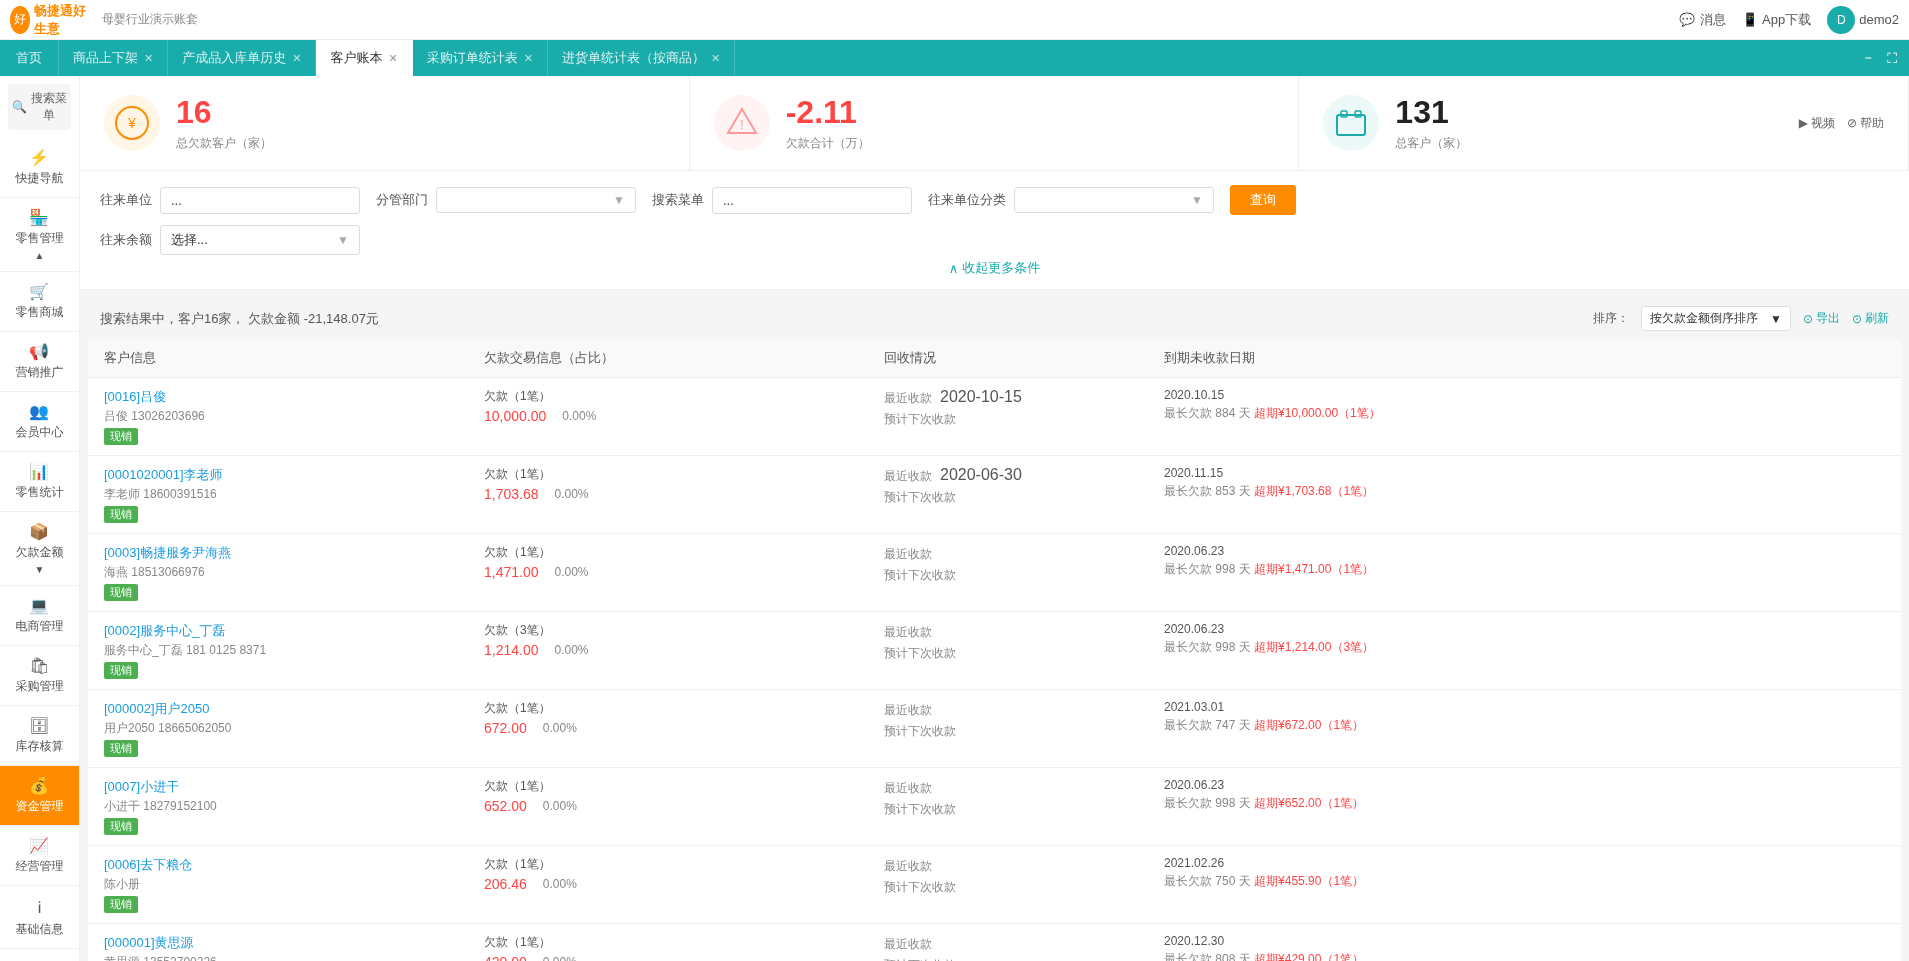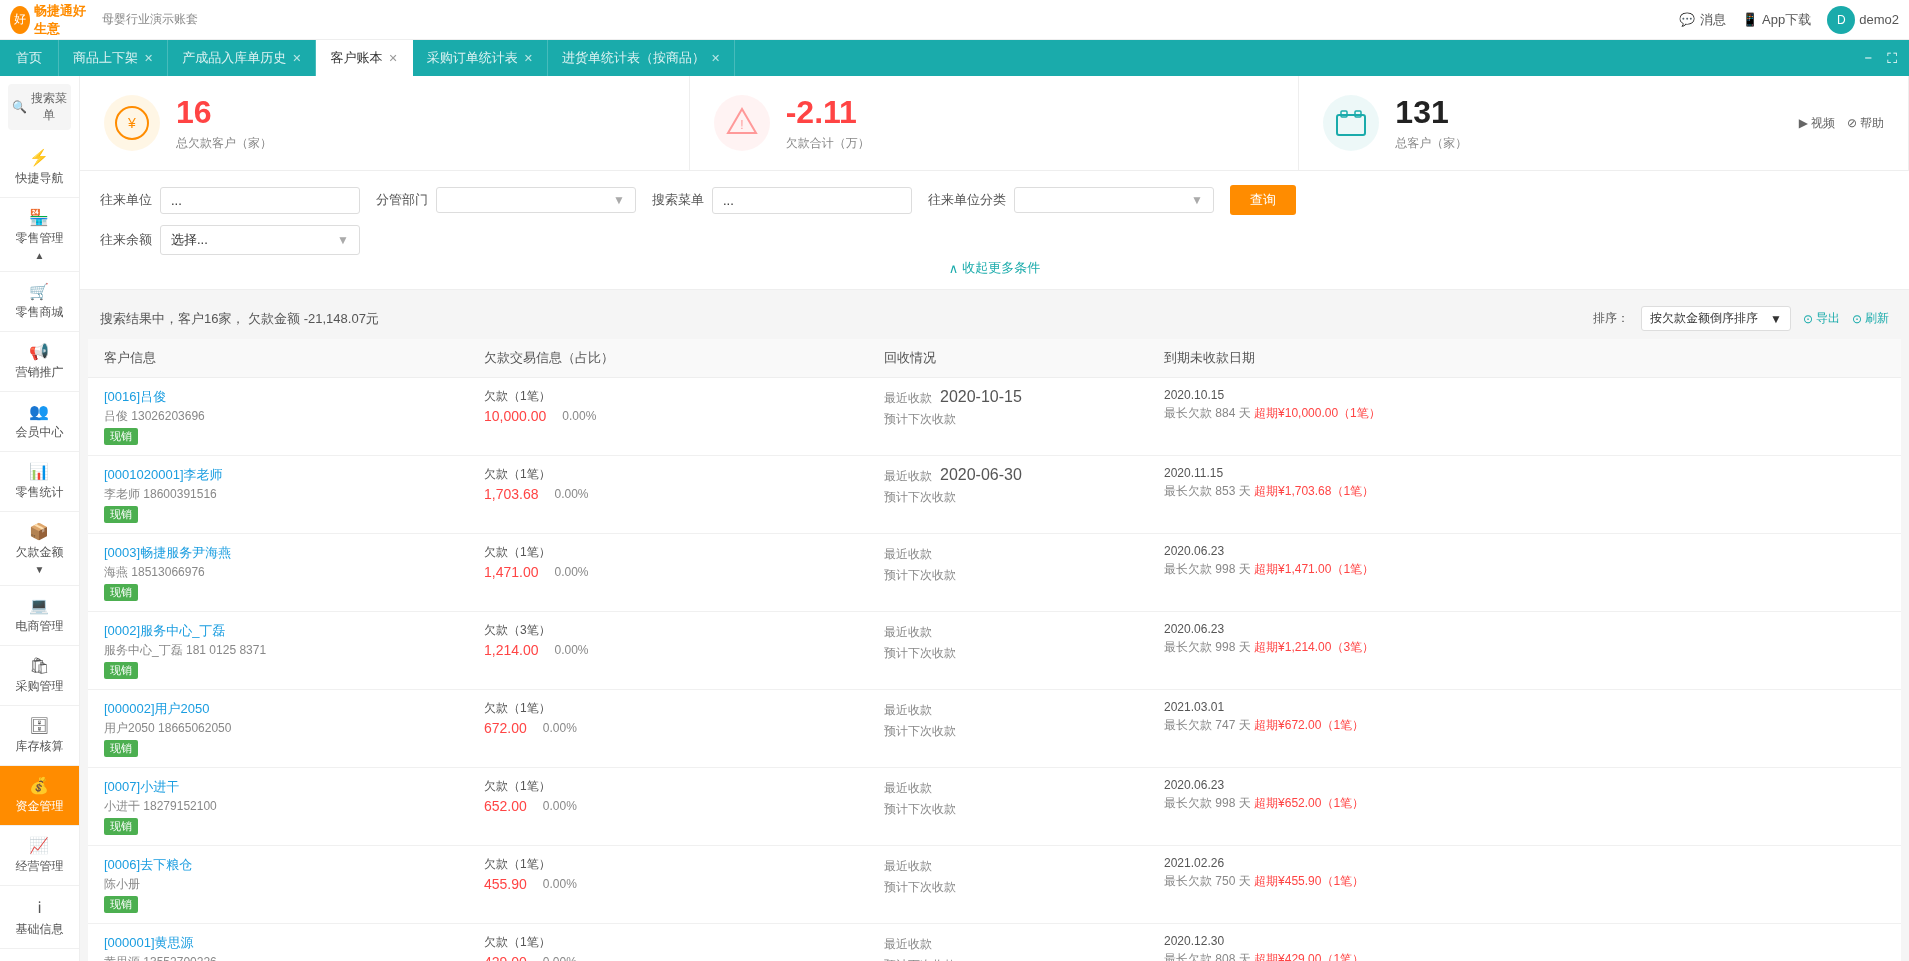--- a/index.html
+++ b/index.html
@@ -535,21 +535,21 @@
         <div class="table-row-wrapper">
           <div class="table-row">
             <div class="td">
               <div class="customer-name">[0006]去下粮仓</div>
               <div class="customer-phone">陈小册</div>
               <span class="customer-tag">现销</span>
             </div>
             <div class="td">
               <div class="debt-count">欠款（1笔）</div>
               <div class="debt-row">
-                <span class="debt-amount">455.90</span>
+                <span class="debt-amount">206.46</span>
                 <span class="debt-percent">0.00%</span>
               </div>
             </div>
             <div class="td">
               <div><span class="recent-label">最近收款</span><span class="recent-date"></span></div>
               <div class="next-label">预计下次收款</div>
             </div>
             <div class="td">
               <div class="due-date">2021.02.26</div>
               <div class="overdue-info">

